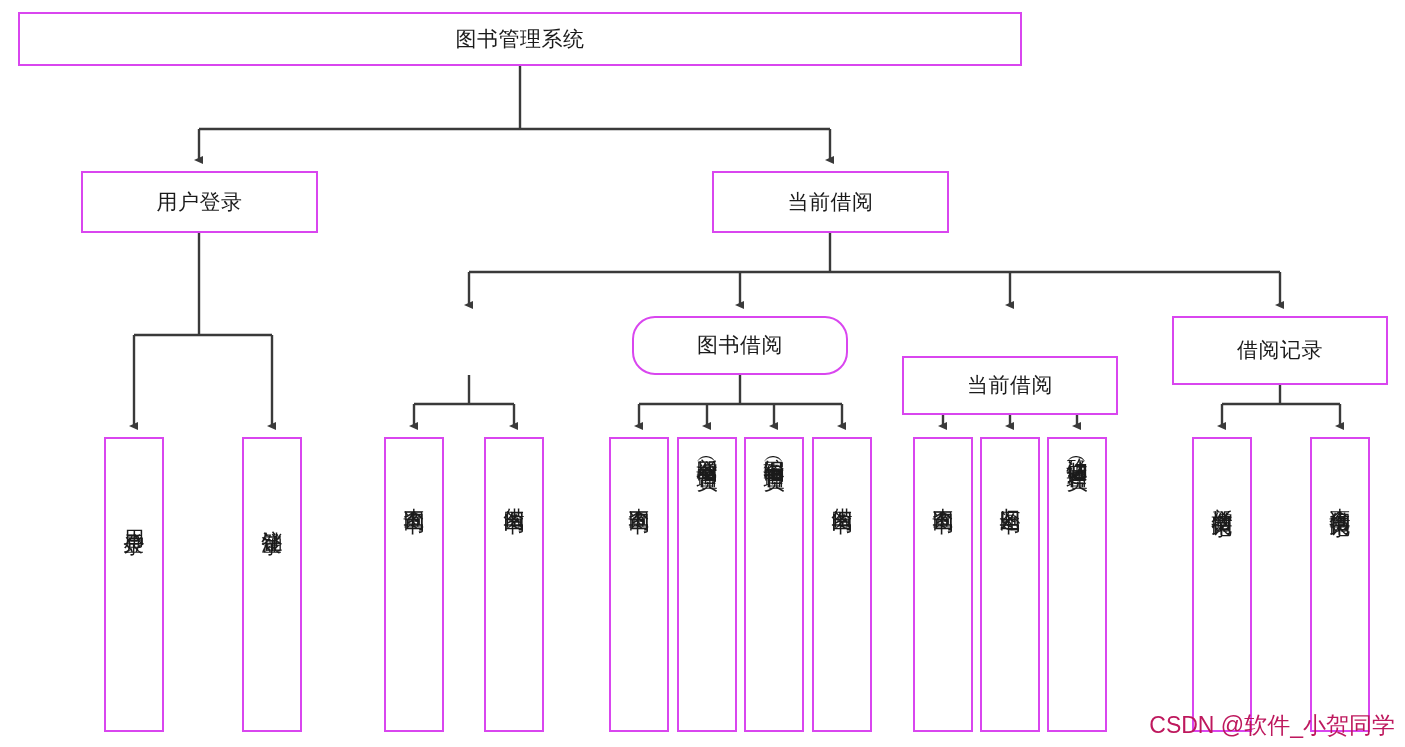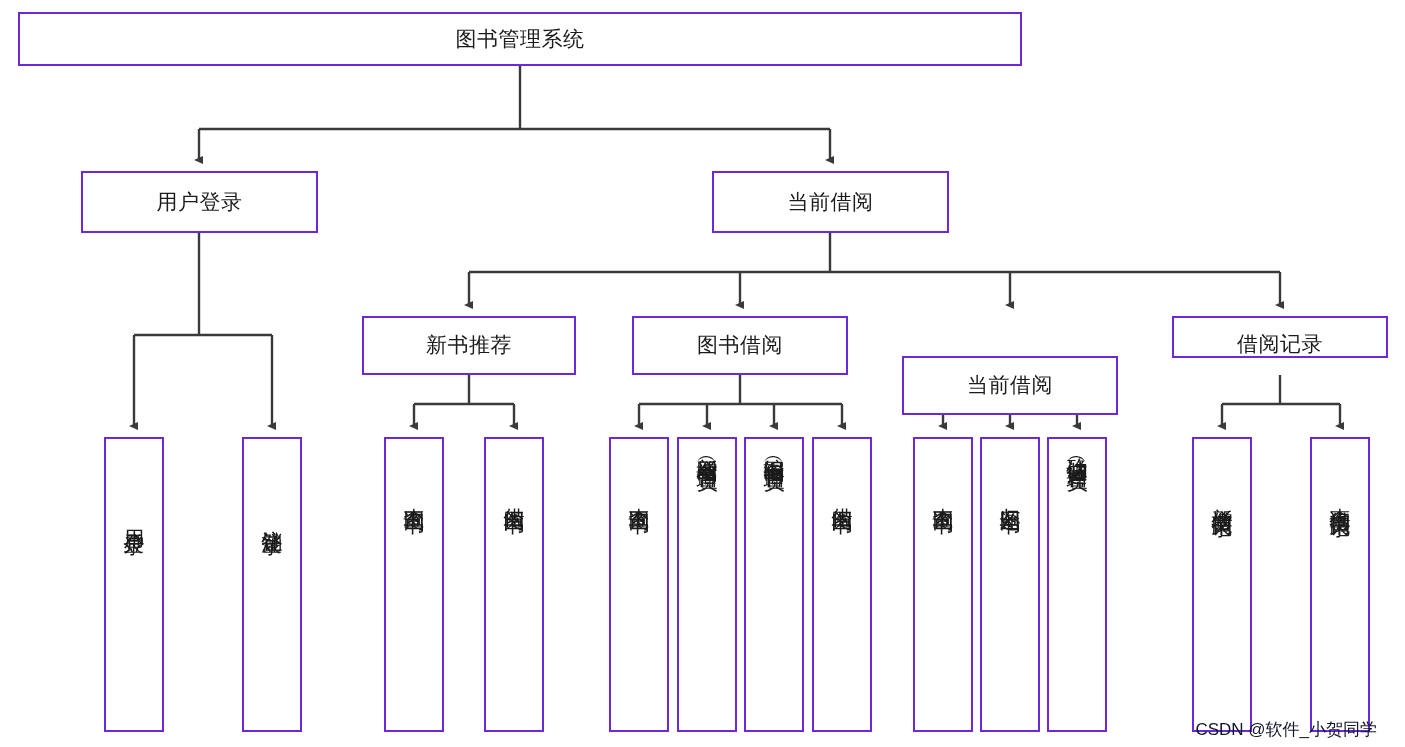--- a/index.html
+++ b/index.html
@@ -22,21 +22,21 @@
     position: absolute;
     left: 0;
     top: 0;
     width: 1405px;
     height: 747px;
     pointer-events: none;
   }
   .node {
     position: absolute;
     box-sizing: border-box;
-    border: 2px solid #6d28d9;
+    border: 2px solid #d946ef;
     background: #ffffff;
     display: flex;
     align-items: center;
     justify-content: center;
     color: #1b1b1b;
   }
   .node .label {
     font-size: 21px;
     line-height: 1.15;
     letter-spacing: 0.5px;
@@ -62,24 +62,24 @@
     margin-top: 2px;
   }
   .node.vertical.mid .label {
     margin-top: 52px;
   }
   .node.vertical.short .label {
     margin-top: 74px;
   }
   .watermark {
     position: absolute;
-    right: 28px;
+    right: 10px;
     bottom: 6px;
-    font-size: 17px;
-    color: #0f172a;
+    font-size: 23px;
+    color: #be185d;
     white-space: nowrap;
     user-select: none;
   }
 </style>
 </head>
 <body>
 
 <div id="diagram-root">
 
   <svg class="connectors" viewBox="0 0 1405 747" xmlns="http://www.w3.org/2000/svg">
@@ -136,30 +136,27 @@
     <span class="label">图书管理系统</span>
   </div>
 
   <div class="node" style="left:81px; top:171px; width:237px; height:62px;">
     <span class="label">用户登录</span>
   </div>
   <div class="node" style="left:712px; top:171px; width:237px; height:62px;">
     <span class="label">当前借阅</span>
   </div>
 
-  <div class="node" style="left:362px; top:316px; width:214px; height:59px;">
-    <span class="label">新书推荐</span>
-  </div>
-  <div class="node" style="left:632px; top:316px; width:216px; height:59px;">
+  <div class="node" style="left:632px; top:316px; width:216px; height:59px;border-radius:23px;">
     <span class="label">图书借阅</span>
   </div>
   <div class="node" style="left:902px; top:316px; width:216px; height:59px;margin-top:40px;">
     <span class="label">当前借阅</span>
   </div>
-  <div class="node" style="left:1172px; top:316px; width:216px; height:42px;align-items:flex-end;">
+  <div class="node" style="left:1172px; top:316px; width:216px; height:69px;">
     <span class="label">借阅记录</span>
   </div>
 
   <div class="node vertical short" style="left:104px; top:437px; width:60px; height:295px;">
     <span class="label">用户登录</span>
   </div>
   <div class="node vertical short" style="left:242px; top:437px; width:60px; height:295px;">
     <span class="label">注销登录</span>
   </div>
 

